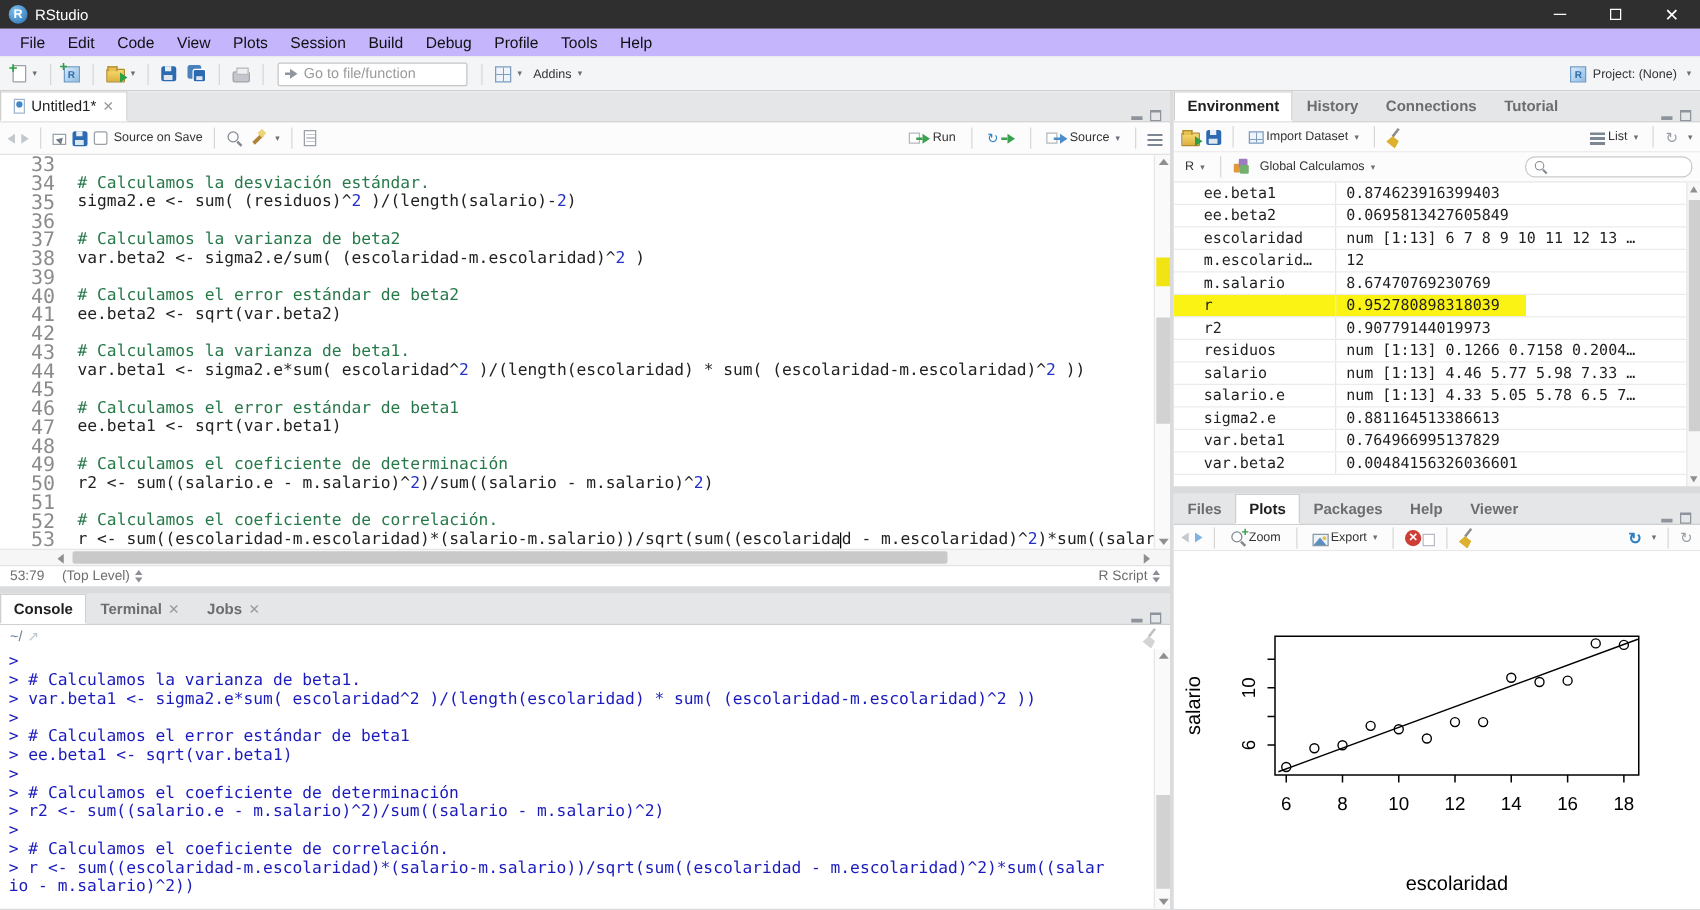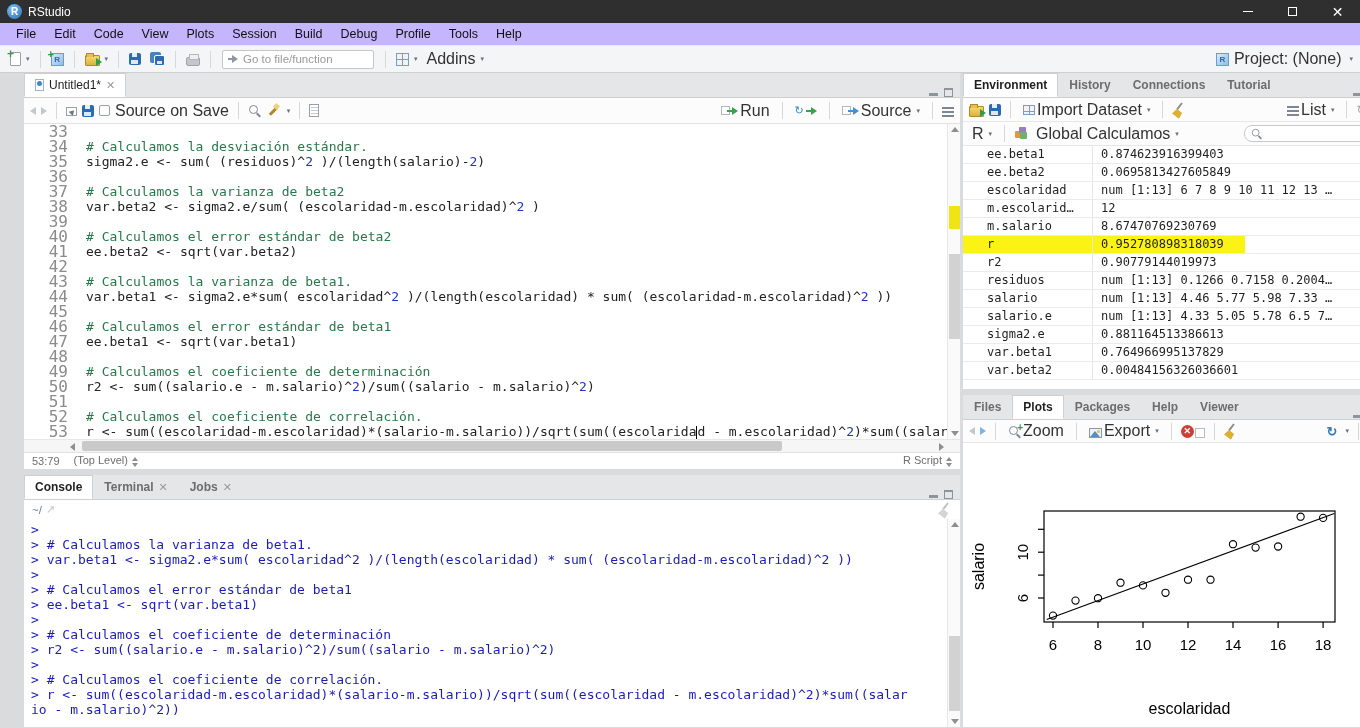--- a/index.html
+++ b/index.html
@@ -18,21 +18,21 @@
 
   
   .menubar { height:22px; background:#c4b5fd; display:flex; align-items:center; padding-left:7px; }
   .menu-item { padding:0 9px; font-size:12.5px; color:#111; line-height:22px; }
 
   
   .main-toolbar { height:28px; background:#f4f5f6; border-top:1px solid #ececec; border-bottom:1px solid #cfcfcf; display:flex; align-items:center; padding:0 7px; gap:3px; }
   .sep { width:1px; height:17px; background:#d8d8d8; margin:0 4px; }
   .caret { font-size:7px; color:#68707a; margin-left:3px; }
   .tbtn { display:flex; align-items:center; padding:2px 3px; border-radius:2px; gap:2px; }
-  .tlabel { font-size:16px; color:#333; }
+  .tlabel { font-size:10px; color:#333; }
   .goto-box { display:flex; align-items:center; width:152px; height:19px; background:#fff; border:1px solid #c6c6c6; border-radius:2px; padding:0 5px; gap:5px; margin:0 4px; }
   .goto-box .ph { color:#9a9a9a; font-size:11.5px; }
   .proj { display:flex; align-items:center; gap:5px; margin-left:auto; color:#333; }
 
   
   .icn { display:inline-block; position:relative; flex:none; }
   .icn-page { width:11px; height:14px; background:#fff; border:1px solid #9aa0a6; border-radius:1px; }
   .icn-page .plus { position:absolute; left:-4px; top:-5px; color:#2f9e44; font-size:12px; font-weight:bold; line-height:1; }
   .icn-cube { width:13px; height:13px; background:linear-gradient(135deg,#d8eafb,#8fbce4); border:1px solid #6f9cc6; font-size:8px; font-weight:bold; color:#2f6ca8; display:flex; align-items:center; justify-content:center; }
   .icn-cube .plus { position:absolute; left:-4px; top:-6px; color:#2f9e44; font-size:11px; font-weight:bold; }
@@ -90,21 +90,21 @@
   .icn-removeplot { width:13px; height:13px; background:#cf3e36; border-radius:50%; color:#fff; font-size:9px; font-weight:bold; display:flex; align-items:center; justify-content:center; z-index:2; }
   .icn-box { width:10px; height:10px; background:#fff; border:1px solid #b6bcc2; margin-left:-4px; margin-top:3px; }
   .updown { display:inline-flex; flex-direction:column; gap:2px; margin-left:4px; vertical-align:middle; }
   .updown::before { content:""; width:0; height:0; border-left:3px solid transparent; border-right:3px solid transparent; border-bottom:4px solid #8a8f96; }
   .updown::after { content:""; width:0; height:0; border-left:3px solid transparent; border-right:3px solid transparent; border-top:4px solid #8a8f96; }
   .minmax { display:flex; gap:6px; margin-left:auto; align-items:center; padding-right:7px; }
   .mm-min { width:9px; height:7px; border-bottom:3px solid #8d949c; }
   .mm-max { width:9px; height:9px; border:1px solid #8d949c; border-top-width:2px; }
 
   
-  .workspace { display:flex; height:654px; gap:3px;margin-left:24px; }
+  .workspace { display:flex; height:654px; gap:3px; }
   .col-left { width:936px; display:flex; flex-direction:column; gap:6px; }
   .col-right { flex:1; display:flex; flex-direction:column; gap:6px; }
   .pane { background:#fff; display:flex; flex-direction:column; overflow:hidden; }
 
   .tabbar { height:25px; background:#e4e6e8; border-bottom:1px solid #cfcfcf; display:flex; align-items:flex-end; }
   .tab { height:24px; display:flex; align-items:center; padding:0 10px; gap:5px; font-size:12px; color:#6d6d6d; font-weight:bold; border:1px solid transparent; }
   .tab.active { background:#fff; border-color:#cfcfcf; border-bottom-color:#fff; color:#1f1f1f; }
   .tab .x { color:#9a9a9a; font-weight:normal; font-size:11px; }
   .doc-tab { font-weight:normal; color:#9e4a42; }
   .icn-doc { width:9px; height:12px; background:#fff; border:1px solid #9fb6cd; }

